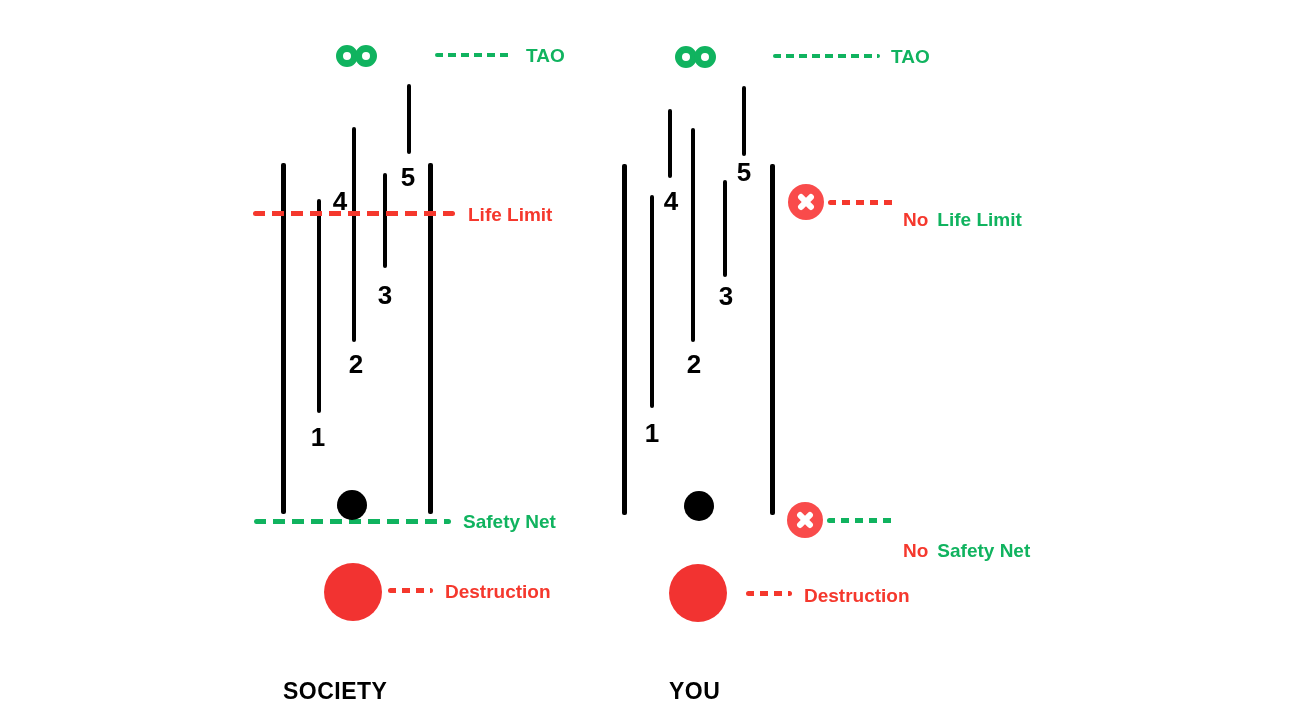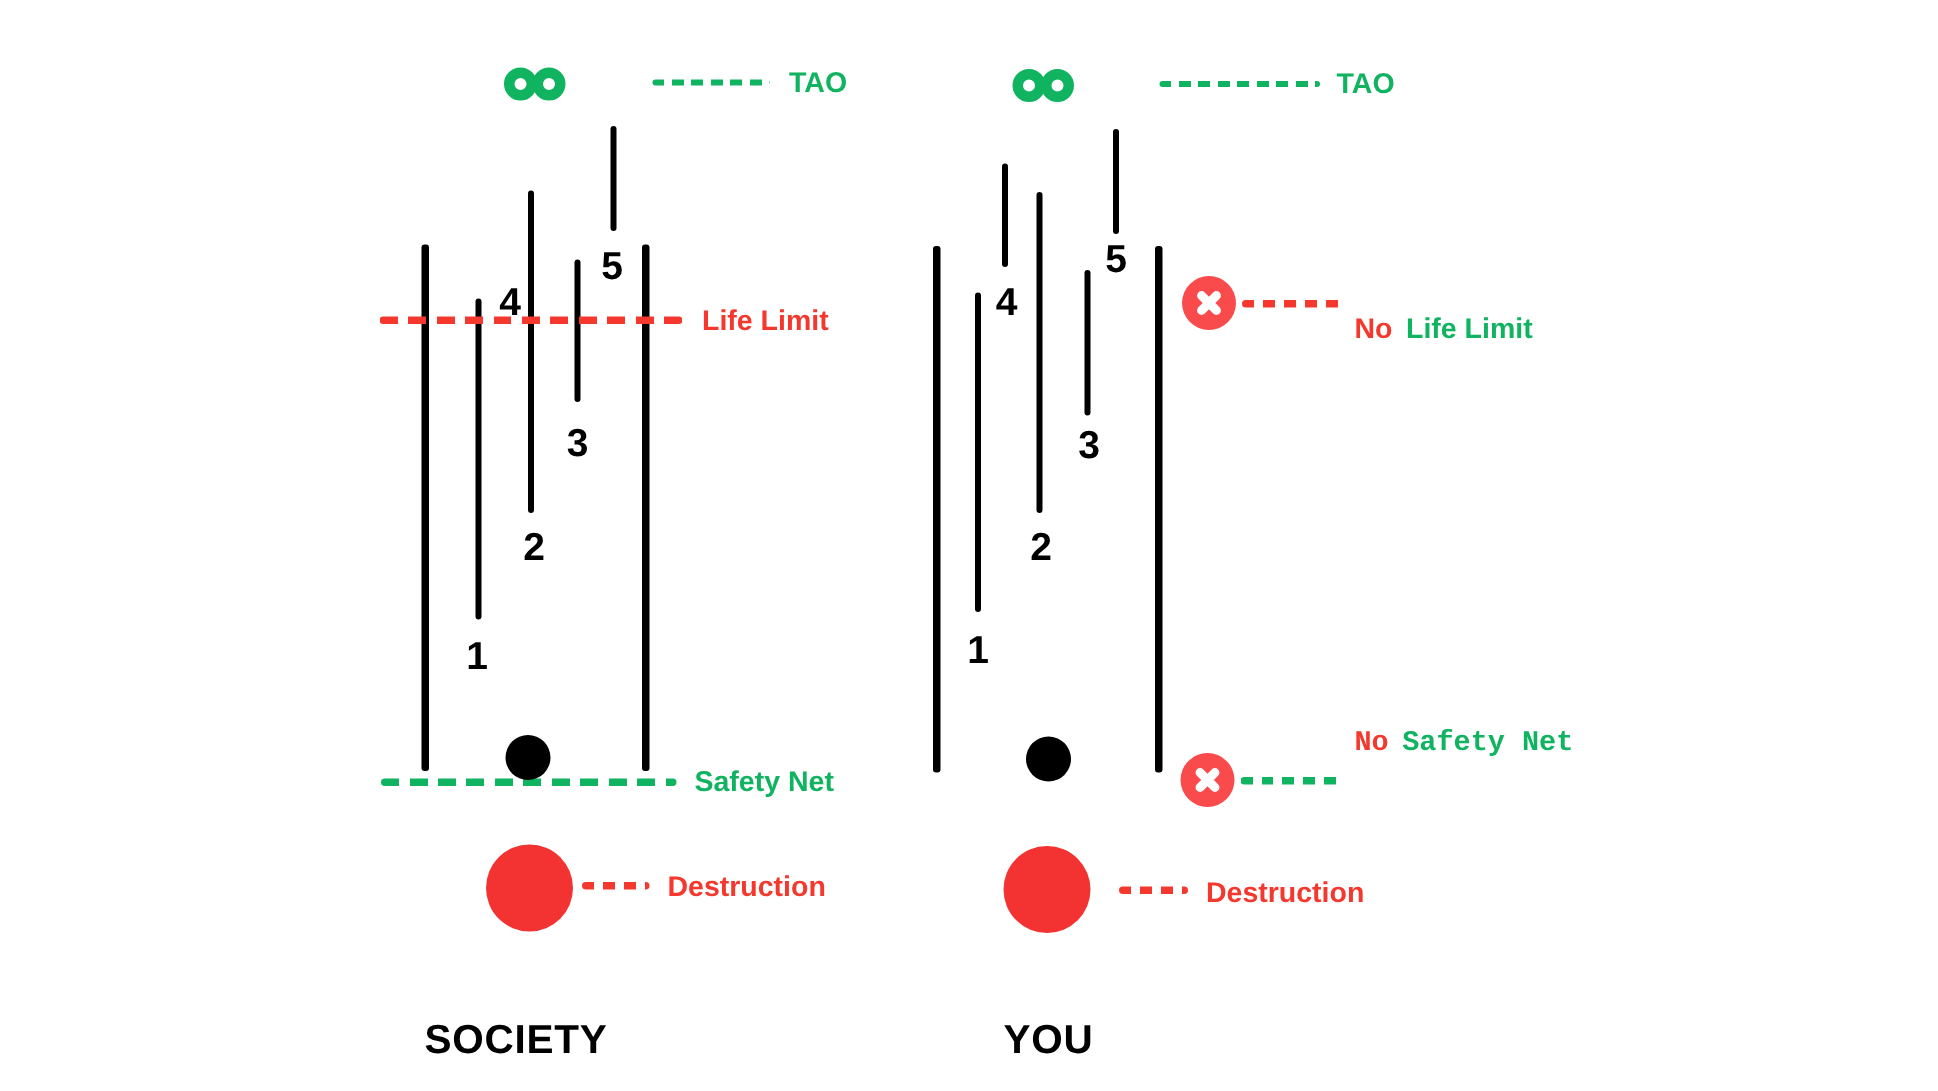--- a/index.html
+++ b/index.html
@@ -20,21 +20,21 @@
   .boom{position:absolute;width:58px;height:58px;border-radius:50%;background:var(--circle-red,#f23331);}
   .inf{position:absolute;display:flex;align-items:center;}
   .inf i{display:block;box-sizing:border-box;width:22px;height:22px;border:7px solid var(--green,#10b35f);
          border-radius:50%;}
   .inf i+i{margin-left:-3px;}
   .xbadge{position:absolute;width:36px;height:36px;border-radius:50%;background:var(--badge-red,#f94b4b);}
   .xbadge::before,.xbadge::after{content:"";position:absolute;left:8px;top:15px;width:20px;height:6px;
          border-radius:3px;background:#fff;}
   .xbadge::before{transform:rotate(45deg);}
   .xbadge::after{transform:rotate(-45deg);}
-  .title{position:absolute;font-size:27px;font-weight:700;line-height:1;letter-spacing:.5px;
+  .title{position:absolute;font-size:23px;font-weight:700;line-height:1;letter-spacing:.5px;
          color:var(--black,#000);}
 </style>
 </head>
 <body>
 
 <div class="stage">
 
   <div>
 
     <div class="inf" style="left:336px;top:45px;">
@@ -98,21 +98,21 @@
     <div class="num" style="left:744px;top:159px;">5</div>
 
     <div class="xbadge" style="left:788px;top:184px;"></div>
     <div class="dash short red" style="left:828px;top:200px;width:70px;"></div>
     <div class="lbl" style="left:903px;top:210px;">
       <span class="red">No</span><span class="green" style="margin-left:9px;">Life Limit</span>
     </div>
 
     <div class="xbadge" style="left:787px;top:502px;"></div>
     <div class="dash short green" style="left:827px;top:518px;width:66px;"></div>
-    <div class="lbl" style="left:903px;top:486px;font-family:Liberation Mono, monospace;">
+    <div class="lbl" style="left:903px;top:541px;">
       <span class="red">No</span><span class="green" style="margin-left:9px;">Safety Net</span>
     </div>
 
     <div class="dot" style="left:684px;top:491px;"></div>
 
     <div class="boom" style="left:669px;top:564px;"></div>
     <div class="dash short red" style="left:746px;top:591px;width:46px;"></div>
     <div class="lbl red" style="left:804px;top:586px;">Destruction</div>
 
     <div class="title" style="left:669px;top:680px;">YOU</div>

